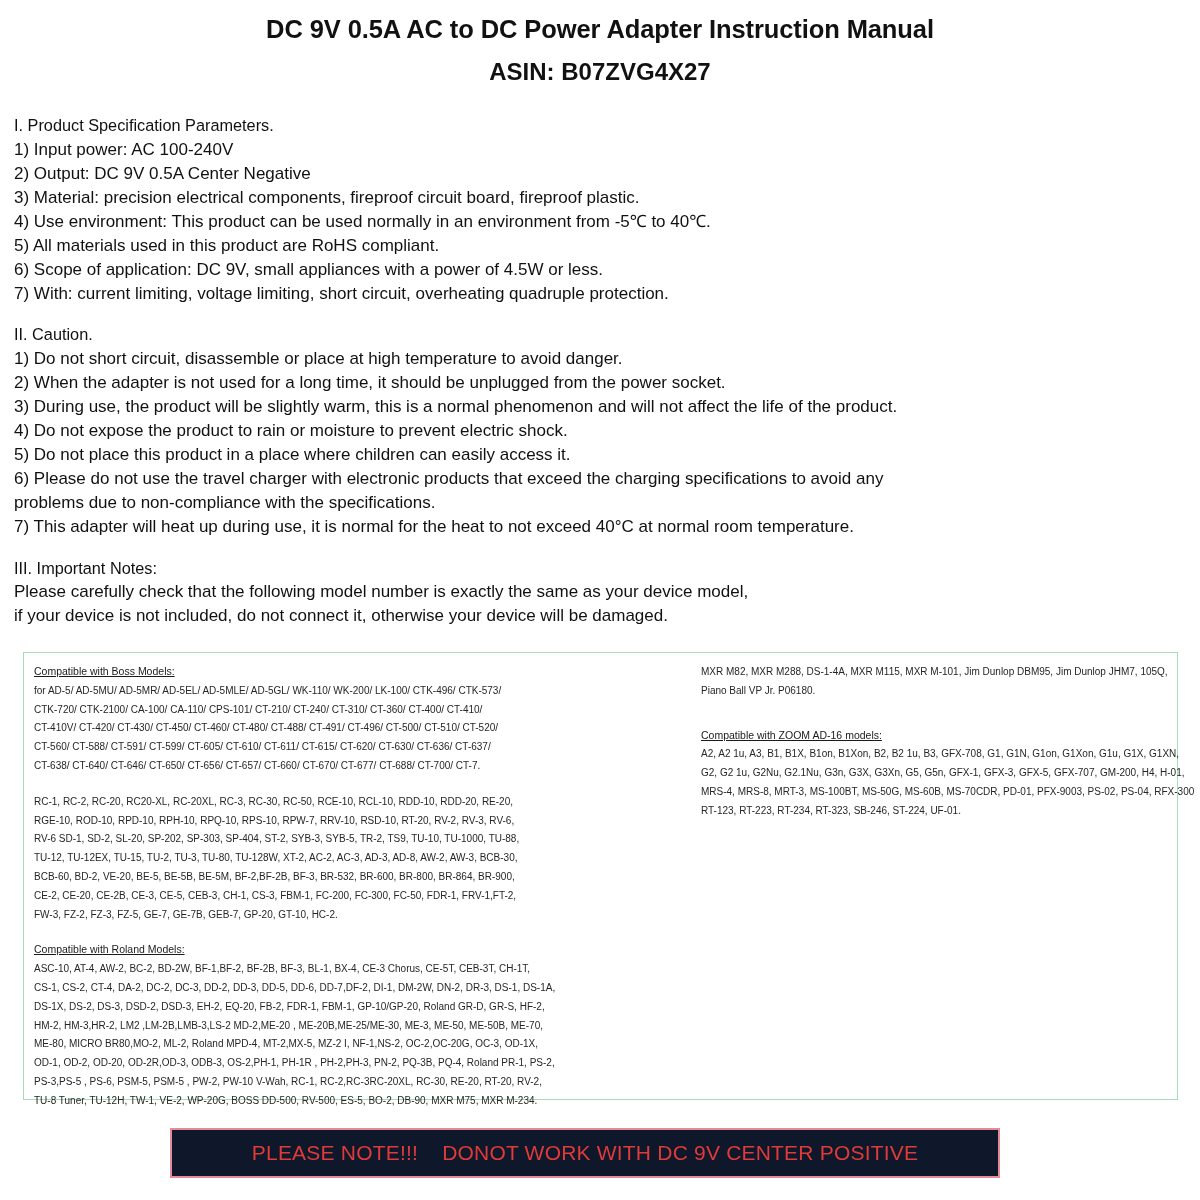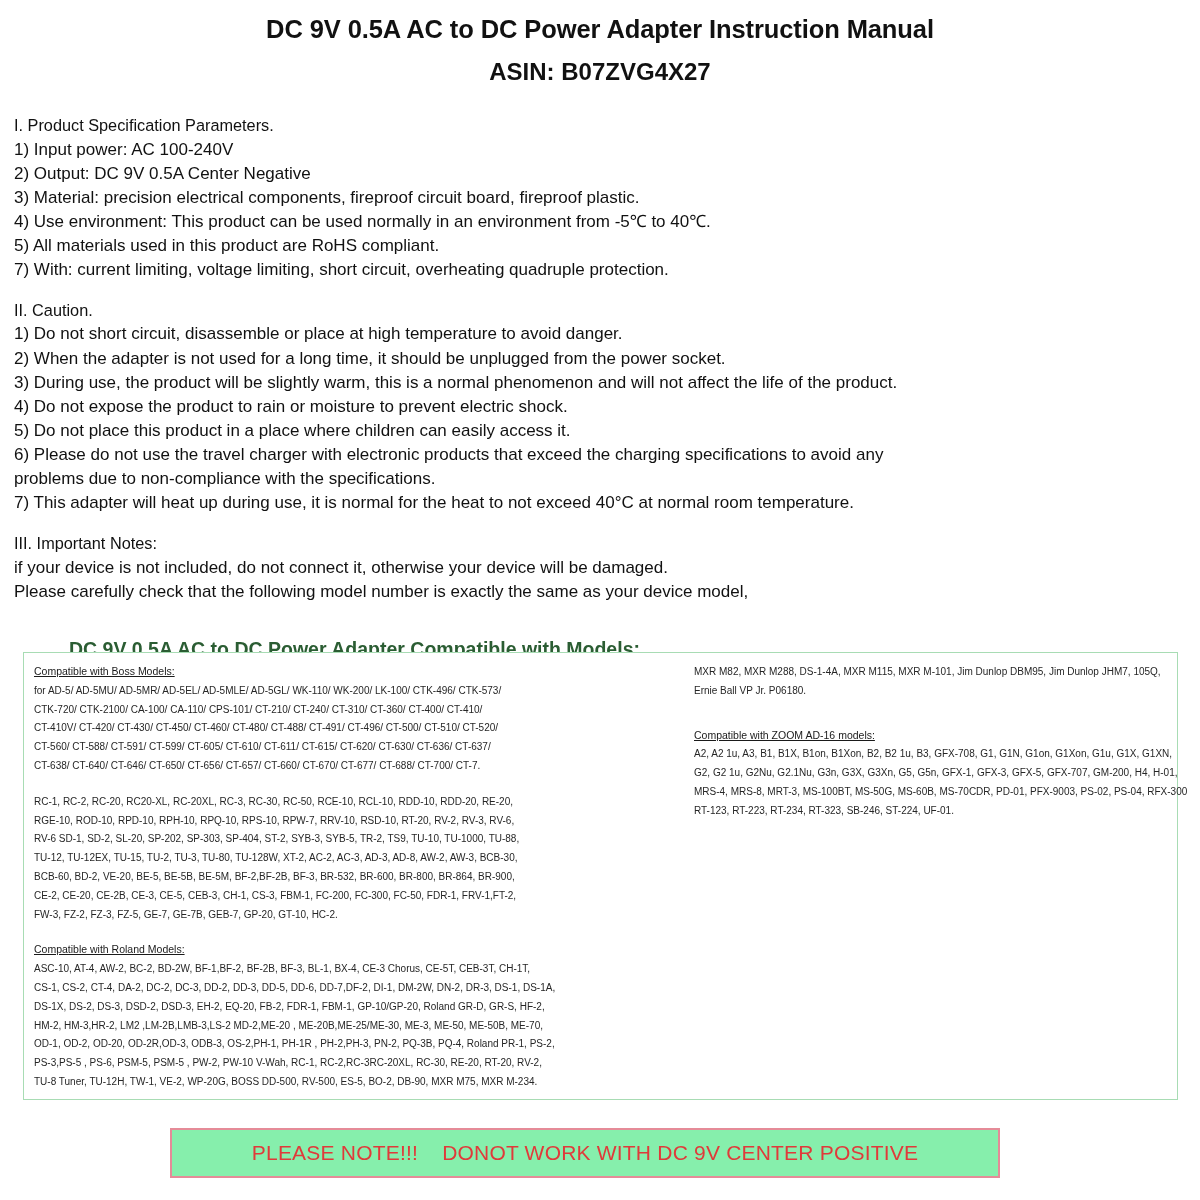--- a/index.html
+++ b/index.html
@@ -87,20 +87,21 @@
     border: 1.5px solid #a8dcb4;
     box-sizing: border-box;
     background: #ffffff;
   }
   .compat-cols {
     display: flex;
     width: 100%;
     height: 100%;
     box-sizing: border-box;
     padding: 10px 8px 6px 10px;
+    gap: 7px;
   }
   .col-left {
     width: 640px;
     flex: none;
   }
   .col-right {
     flex: 1;
     padding-left: 20px;
   }
   .list-head {
@@ -128,21 +129,21 @@
     position: absolute;
     left: 170px;
     top: 1128px;
     width: 830px;
     height: 50px;
     border: 2px solid #e58b98;
     box-sizing: border-box;
     display: flex;
     align-items: center;
     justify-content: center;
-    background: #86efac;
+    background: #0f172a;
   }
   .note-text {
     color: #e03a3a;
     font-size: 21px;
     letter-spacing: 0.2px;
     white-space: pre;
   }
 </style>
 </head>
 <body>
@@ -156,39 +157,40 @@
 
   <div class="body-wrap">
 
     <div class="section">
       <div class="sec-head">I. Product Specification Parameters.</div>
       <div class="sec-line">1)  Input power: AC 100-240V</div>
       <div class="sec-line">2)  Output: DC 9V 0.5A   Center Negative</div>
       <div class="sec-line">3)  Material: precision electrical components, fireproof circuit board, fireproof plastic.</div>
       <div class="sec-line">4)  Use environment: This product can be used normally in an environment from -5℃ to 40℃.</div>
       <div class="sec-line">5)  All materials used in this product are RoHS compliant.</div>
+      <div class="sec-line">6)  Scope of application: DC 9V, small appliances with a power of 4.5W or less.</div>
       <div class="sec-line">7)  With: current limiting, voltage limiting, short circuit, overheating quadruple protection.</div>
     </div>
 
     <div class="section">
       <div class="sec-head">II. Caution.</div>
       <div class="sec-line">1)  Do not short circuit, disassemble or place at high temperature to avoid danger.</div>
       <div class="sec-line">2)  When the adapter is not used for a long time, it should be unplugged from the power socket.</div>
       <div class="sec-line">3)  During use, the product will be slightly warm, this is a normal phenomenon and will not affect the life of the product.</div>
       <div class="sec-line">4)  Do not expose the product to rain or moisture to prevent electric shock.</div>
       <div class="sec-line">5)  Do not place this product in a place where children can easily access it.</div>
       <div class="sec-line">6)  Please do not use the travel charger with electronic products that exceed the charging specifications to avoid any</div>
       <div class="sec-line">problems due to non-compliance with the specifications.</div>
       <div class="sec-line">7)  This adapter will heat up during use, it is normal for the heat to not exceed 40°C at normal room temperature.</div>
     </div>
 
     <div class="section">
       <div class="sec-head">III. Important Notes:</div>
+      <div class="sec-line">Please carefully check that the following model number is exactly the same as your device model,</div>
       <div class="sec-line">if your device is not included, do not connect it, otherwise your device will be damaged.</div>
-      <div class="sec-line">Please carefully check that the following model number is exactly the same as your device model,</div>
     </div>
 
     <div class="promo">
       <div class="promo-line b">DC 9V 0.5A AC to DC Power Adapter Compatible with Models:</div>
       <div class="promo-line"><span class="bold">for 9V</span><span> Guitar Pedals / for 9V Guitar tuner / for 9V Piano keyboards / for 9V Radio set /</span></div>
       <div class="promo-line">for 9V 500mA Projects  with a Center Negative 5.5*2.5mm Connector.</div>
     </div>
 
   </div>
 
@@ -213,28 +215,29 @@
         <div class="list-line"> CE-2, CE-20, CE-2B, CE-3, CE-5, CEB-3, CH-1, CS-3, FBM-1, FC-200, FC-300, FC-50, FDR-1, FRV-1,FT-2,</div>
         <div class="list-line">FW-3, FZ-2, FZ-3, FZ-5, GE-7, GE-7B, GEB-7, GP-20, GT-10, HC-2.</div>
 
         <div class="list-gap"></div>
 
         <div class="list-head">Compatible with Roland Models:</div>
         <div class="list-line">ASC-10, AT-4, AW-2, BC-2, BD-2W, BF-1,BF-2, BF-2B, BF-3, BL-1, BX-4, CE-3 Chorus, CE-5T, CEB-3T, CH-1T,</div>
         <div class="list-line">CS-1, CS-2, CT-4, DA-2, DC-2, DC-3, DD-2, DD-3, DD-5, DD-6, DD-7,DF-2, DI-1, DM-2W, DN-2, DR-3, DS-1, DS-1A,</div>
         <div class="list-line">DS-1X, DS-2, DS-3, DSD-2, DSD-3, EH-2, EQ-20, FB-2, FDR-1, FBM-1, GP-10/GP-20, Roland GR-D, GR-S, HF-2,</div>
         <div class="list-line">HM-2, HM-3,HR-2, LM2 ,LM-2B,LMB-3,LS-2 MD-2,ME-20 , ME-20B,ME-25/ME-30, ME-3, ME-50, ME-50B, ME-70,</div>
+        <div class="list-line">ME-80, MICRO BR80,MO-2, ML-2, Roland MPD-4, MT-2,MX-5, MZ-2 I, NF-1,NS-2, OC-2,OC-20G, OC-3, OD-1X,</div>
         <div class="list-line">OD-1, OD-2, OD-20, OD-2R,OD-3, ODB-3, OS-2,PH-1, PH-1R , PH-2,PH-3, PN-2, PQ-3B, PQ-4, Roland PR-1, PS-2,</div>
         <div class="list-line">PS-3,PS-5 , PS-6, PSM-5, PSM-5 , PW-2, PW-10 V-Wah,  RC-1, RC-2,RC-3RC-20XL, RC-30, RE-20, RT-20, RV-2,</div>
         <div class="list-line">TU-8 Tuner, TU-12H, TW-1, VE-2,  WP-20G, BOSS DD-500, RV-500, ES-5, BO-2, DB-90, MXR M75, MXR M-234.</div>
       </div>
 
       <div class="col-right">
         <div class="list-line">MXR M82, MXR M288, DS-1-4A, MXR M115, MXR M-101, Jim Dunlop DBM95, Jim Dunlop JHM7, 105Q,</div>
-        <div class="list-line">Ernie Ball VP Jr. P06180.</div>
+        <div class="list-line">Piano Ball VP Jr. P06180.</div>
 
         <div class="list-gap-lg"></div>
 
         <div class="list-head">Compatible with ZOOM AD-16 models:</div>
         <div class="list-line">A2, A2 1u, A3, B1, B1X, B1on, B1Xon, B2, B2 1u, B3, GFX-708, G1, G1N, G1on, G1Xon, G1u, G1X, G1XN,</div>
         <div class="list-line">G2, G2 1u, G2Nu, G2.1Nu, G3n, G3X, G3Xn, G5, G5n, GFX-1, GFX-3, GFX-5, GFX-707, GM-200, H4, H-01,</div>
         <div class="list-line">MRS-4, MRS-8, MRT-3, MS-100BT, MS-50G, MS-60B, MS-70CDR, PD-01, PFX-9003, PS-02, PS-04, RFX-300</div>
         <div class="list-line">RT-123, RT-223, RT-234, RT-323, SB-246, ST-224, UF-01.</div>
       </div>
 

